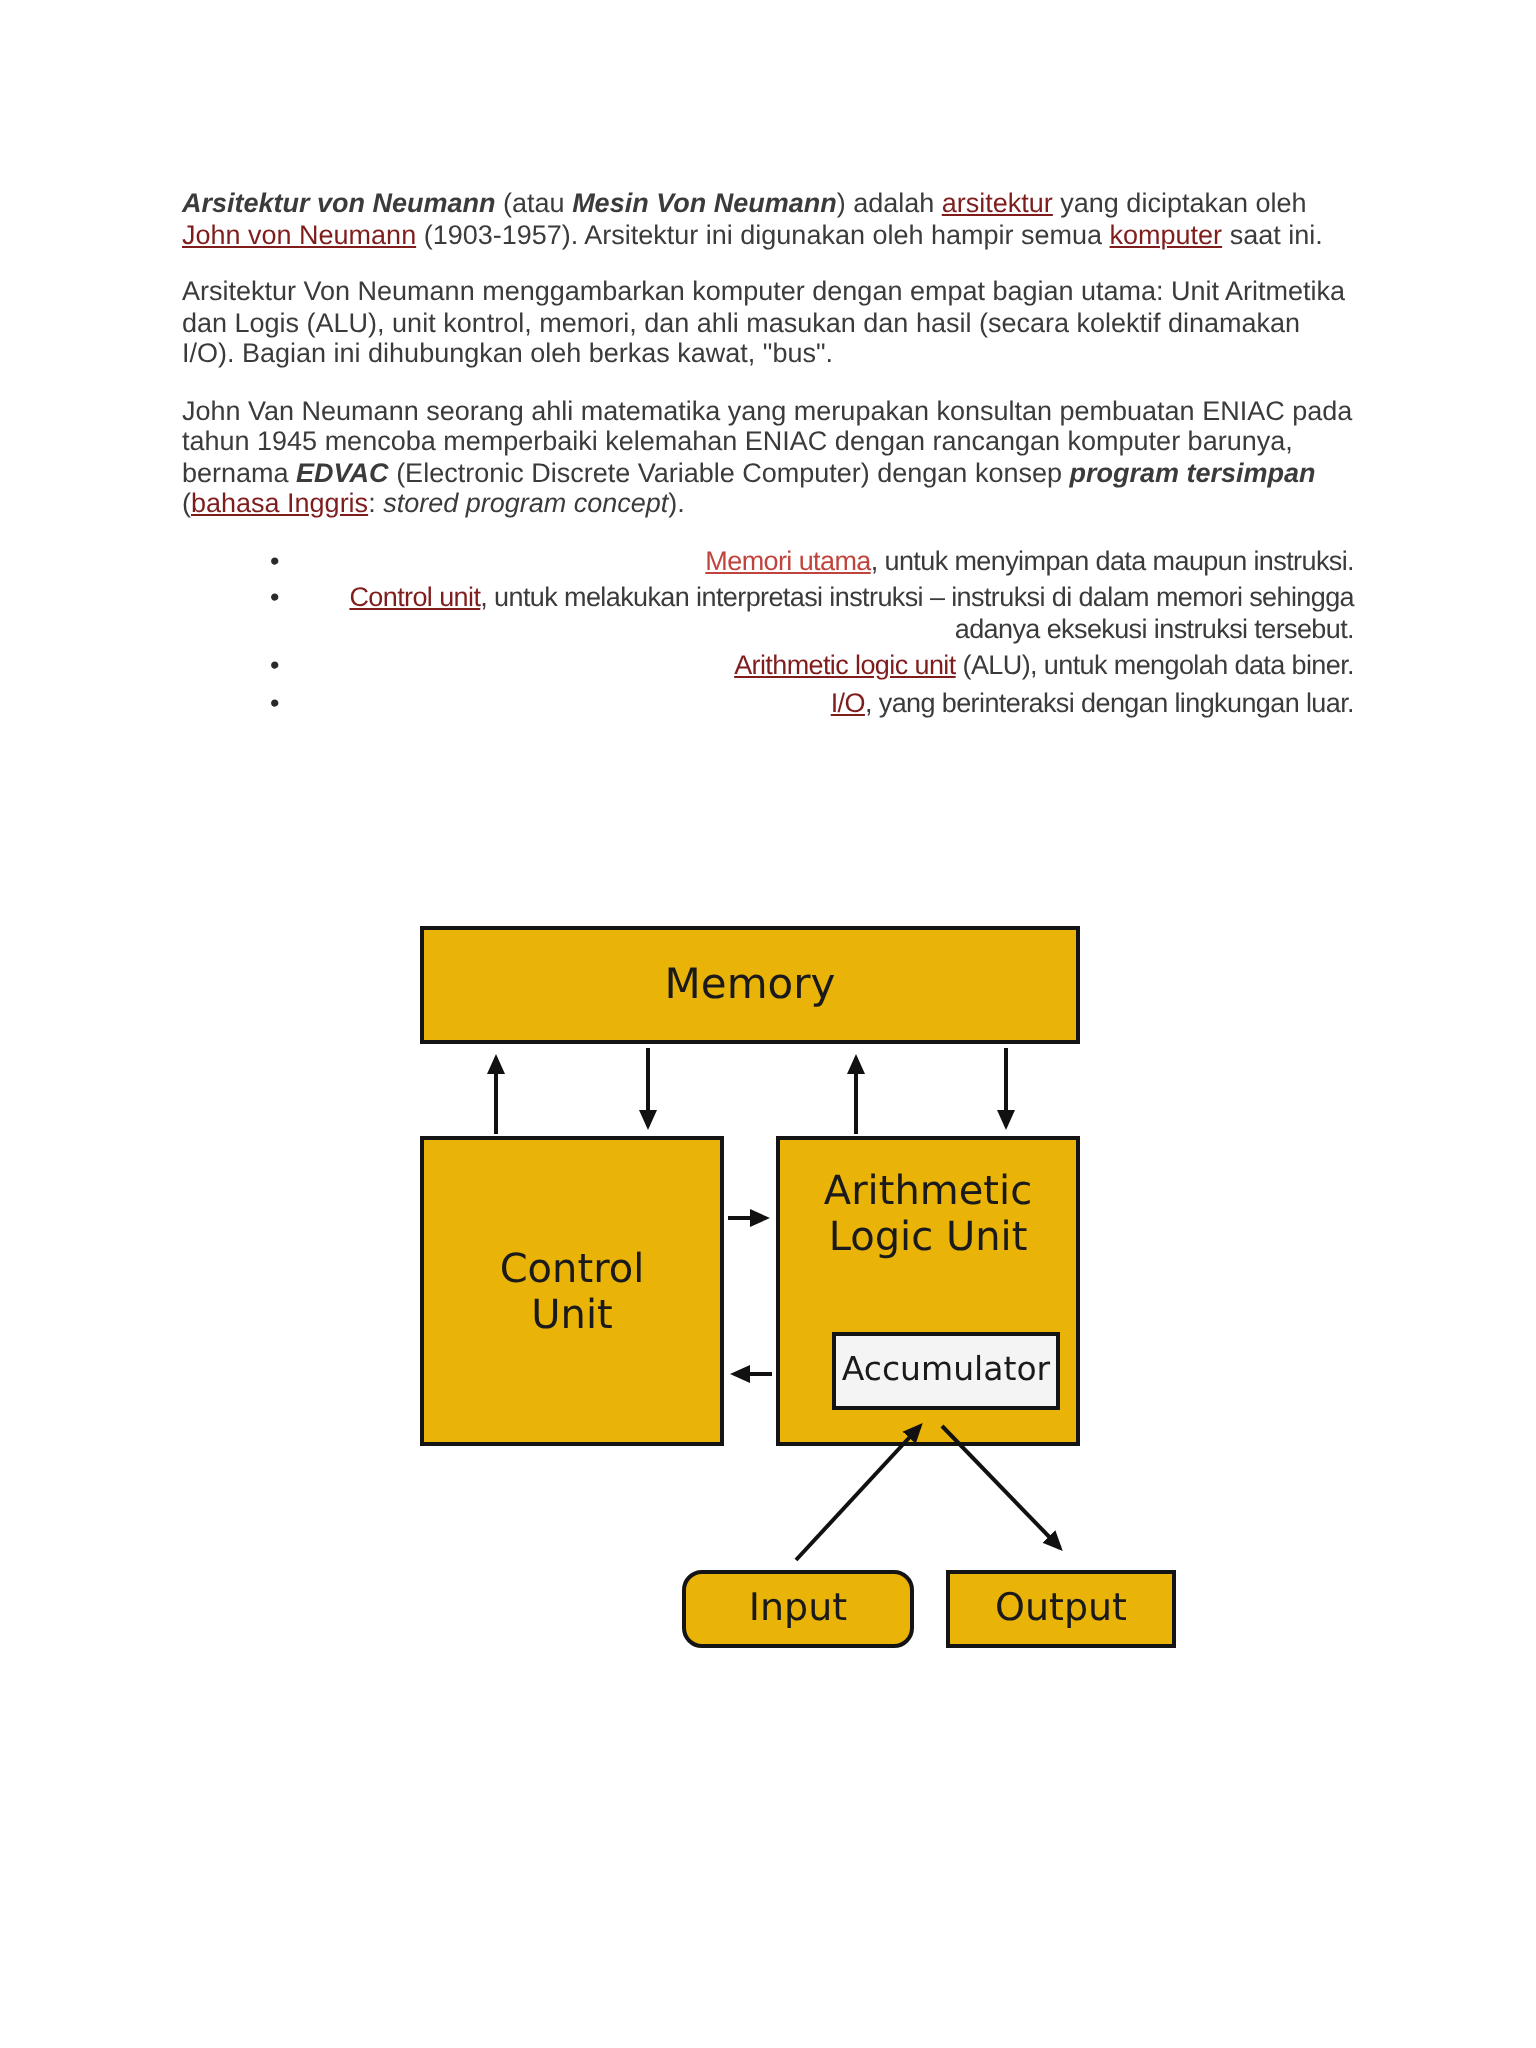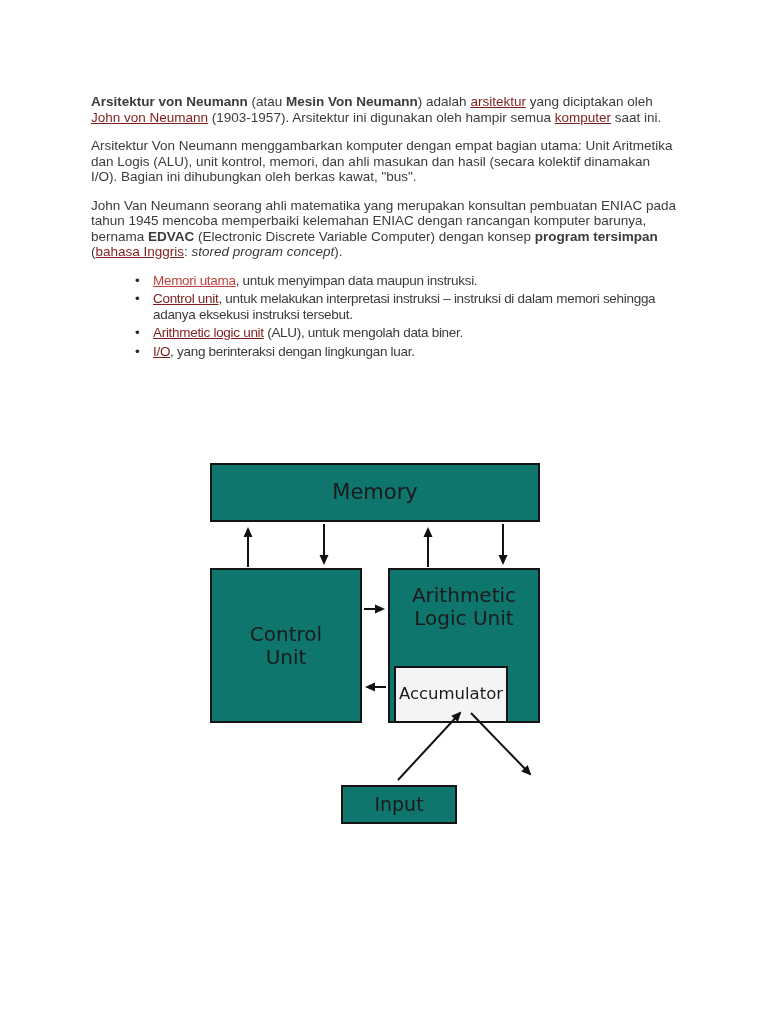--- a/index.html
+++ b/index.html
@@ -6,48 +6,48 @@
   body{
     width:768px;height:1024px;background:#ffffff;position:relative;
     font-family:"Liberation Sans",sans-serif;overflow:hidden;
   }
   .page{position:absolute;inset:0;background:#ffffff;}
   .content{
     position:absolute;left:91px;top:94px;width:586px;
     color:#3b3b3b;font-size:13.5px;line-height:15.5px;
   }
   .para{margin:0 0 13px 0;}
-  .bold{font-weight:bold;}
+  .bold{font-weight:bold;font-style:italic;}
   .italic{font-style:italic;}
   a.lnk{text-decoration:underline;cursor:pointer;}
   a.lnk-blue{color:#7f1d1d;}
   a.lnk-red{color:#c0443e;}
-  ul.components{list-style:none;margin:0 0 0 0;padding:0 0 0 62px;}
+  ul.components{list-style:none;margin:0 0 0 0;padding:0 0 0 62px;text-align:right;}
   ul.components li{position:relative;margin:0 0 3px 0;letter-spacing:-0.3px;}
   ul.components li::before{
     content:"\2022";position:absolute;left:-18px;top:0;color:#2a2a2a;letter-spacing:0;
   }
   
   .figure{
     position:absolute;left:210px;top:463px;width:378px;height:362px;
     font-family:"DejaVu Sans",sans-serif;color:#1a1a1a;
   }
   .dbox{
-    position:absolute;background:#0f766e;border:2px solid #141414;
+    position:absolute;background:#eab308;border:2px solid #141414;
     box-sizing:border-box;display:flex;align-items:center;justify-content:center;
     text-align:center;
   }
   .dlabel{display:block;line-height:1.15;}
   .box-memory{left:0;top:0;width:330px;height:59px;font-size:21px;}
   .box-cu{left:0;top:105px;width:152px;height:155px;font-size:20px;}
   .box-cu .dlabel{width:90px;}
   .box-alu{left:178px;top:105px;width:152px;height:155px;font-size:20px;align-items:flex-start;padding-top:14px;}
   .box-alu .dlabel{width:112px;}
-  .box-acc{left:184px;top:203px;width:114px;height:57px;background:#f4f4f4;font-size:16.5px;}
-  .box-input{left:131px;top:322px;width:116px;height:39px;font-size:19px;}
+  .box-acc{left:206px;top:203px;width:114px;height:39px;background:#f4f4f4;font-size:16.5px;}
+  .box-input{left:131px;top:322px;width:116px;height:39px;font-size:19px;border-radius:10px;}
   .box-output{left:263px;top:322px;width:115px;height:39px;font-size:19px;}
   svg.arrows{position:absolute;left:0;top:0;width:378px;height:362px;pointer-events:none;}
   svg.arrows line{stroke:#111;stroke-width:2;}
 </style>
 </head>
 <body>
 
 <div class="page">
   <div class="content">
     <div>
@@ -72,20 +72,23 @@
     </div>
     <div class="dbox box-alu">
       <span class="dlabel">Arithmetic Logic Unit</span>
     </div>
     <div class="dbox box-acc">
       <span class="dlabel">Accumulator</span>
     </div>
     <div class="dbox box-input">
       <span class="dlabel">Input</span>
     </div>
+    <div class="dbox box-output">
+      <span class="dlabel">Output</span>
+    </div>
 
     <svg class="arrows" viewBox="0 0 378 362">
       <defs>
         <marker id="ah" markerUnits="userSpaceOnUse" markerWidth="11" markerHeight="10" refX="8" refY="5" orient="auto">
           <path d="M0,0.5 L10,5 L0,9.5 Z" fill="#111"></path>
         </marker>
       </defs>
       <line x1="38" y1="104" x2="38" y2="66" marker-end="url(#ah)"></line>
       <line x1="114" y1="61" x2="114" y2="100" marker-end="url(#ah)"></line>
       <line x1="218" y1="104" x2="218" y2="66" marker-end="url(#ah)"></line>

